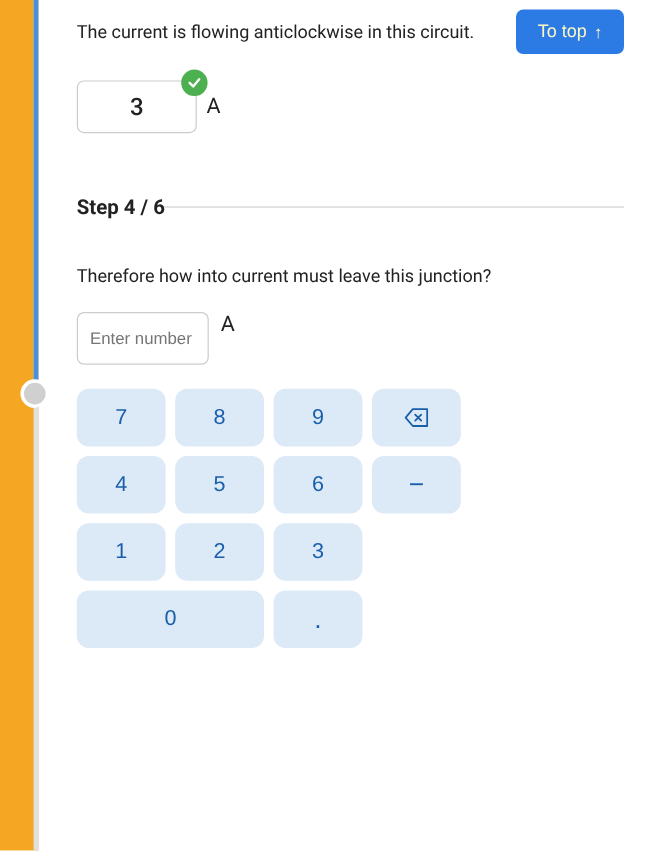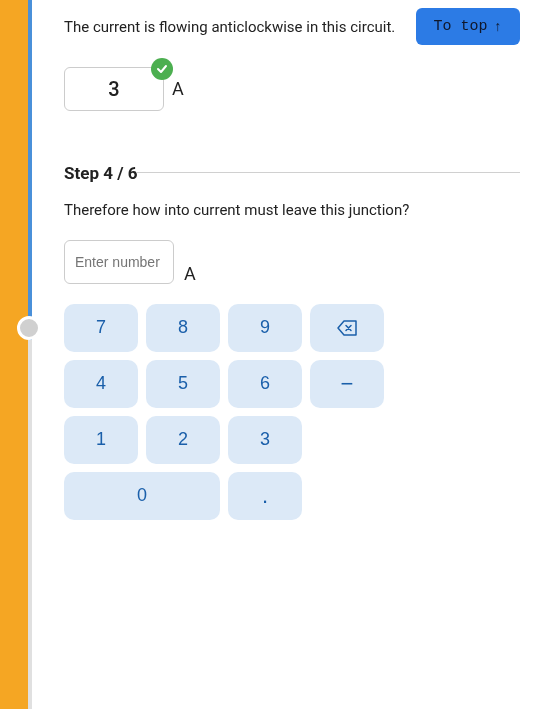--- a/index.html
+++ b/index.html
@@ -84,30 +84,29 @@
       color: #222;
       line-height: 1.5;
       margin-bottom: 12px;
     }
 
     .to-top-btn {
       display: inline-flex;
       align-items: center;
       gap: 6px;
       background: #2c7be5;
-      color: #0f172a;
+      color: #fef9c3;
       border: none;
       border-radius: 6px;
       padding: 10px 18px;
       font-size: 15px;
       font-weight: 500;
       cursor: pointer;
       float: right;
       margin-top: -8px;
-      font-family: Liberation Mono, monospace;
     }
 
     .to-top-btn .arrow {
       font-size: 14px;
     }
 
     .answer-row {
       display: flex;
       align-items: center;
       gap: 8px;
@@ -150,21 +149,21 @@
     .unit-label {
       font-size: 18px;
       color: #222;
       font-weight: 400;
     }
 
     
     .step-divider {
       display: flex;
       align-items: center;
-      margin: 28px 0 16px 0;
+      margin: 28px 0 36px 0;
     }
 
     .step-label {
       font-size: 17px;
       font-weight: 700;
       color: #222;
       white-space: nowrap;
     }
 
     .divider-line {
@@ -177,21 +176,21 @@
     .question-text {
       font-size: 15px;
       color: #222;
       line-height: 1.55;
       margin-bottom: 18px;
     }
 
     
     .input-row {
       display: flex;
-      align-items: flex-end;
+      align-items: flex-start;
       gap: 10px;
       margin-bottom: 20px;
     }
 
     .number-input {
       width: 110px;
       height: 44px;
       border: 1.5px solid #ccc;
       border-radius: 6px;
       padding: 0 10px;

